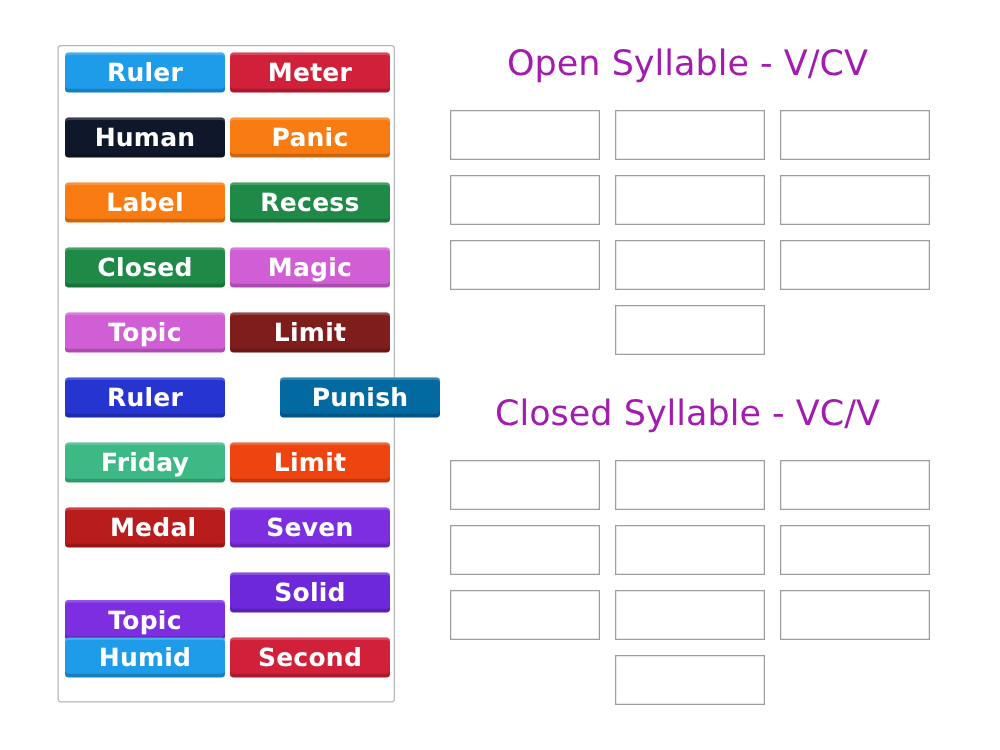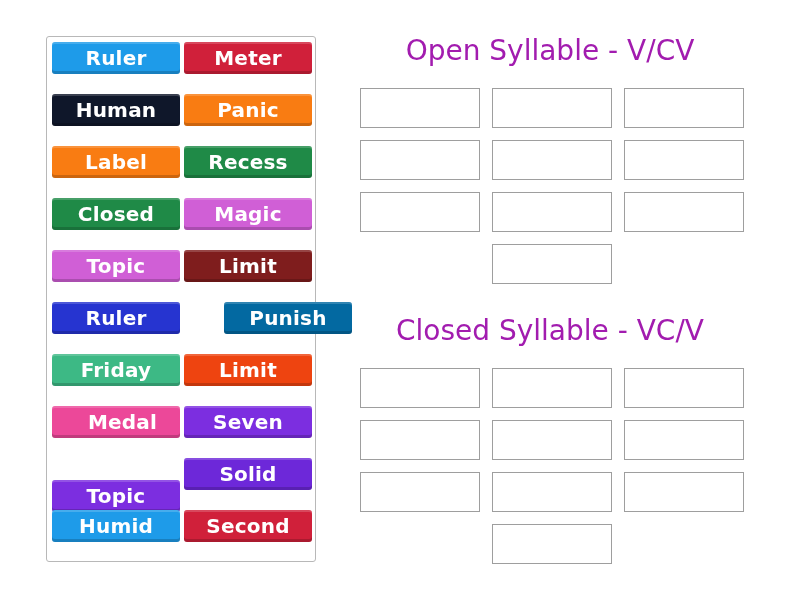--- a/index.html
+++ b/index.html
@@ -41,21 +41,21 @@
     <div class="tile" style="left: 52px; top: 146px; background: rgb(249, 124, 18);">Label</div>
     <div class="tile" style="left: 184px; top: 146px; background: rgb(31, 138, 71);">Recess</div>
     <div class="tile" style="left: 52px; top: 198px; background: rgb(31, 138, 71);">Closed</div>
     <div class="tile" style="left: 184px; top: 198px; background: rgb(208, 95, 214);">Magic</div>
     <div class="tile" style="left: 52px; top: 250px; background: rgb(208, 95, 214);">Topic</div>
     <div class="tile" style="left: 184px; top: 250px; background: #7f1d1d;">Limit</div>
     <div class="tile" style="left: 52px; top: 302px; background: rgb(38, 52, 208);">Ruler</div>
     <div class="tile" style="left: 184px; top: 302px; background: #0369a1; margin-left: 40px;">Punish</div>
     <div class="tile" style="left: 52px; top: 354px; background: rgb(61, 185, 133);">Friday</div>
     <div class="tile" style="left: 184px; top: 354px; background: rgb(238, 68, 16);">Limit</div>
-    <div class="tile" style="left: 52px; top: 406px; background: #ec4899; padding-left: 13px;">Medal</div>
+    <div class="tile" style="left: 52px; top: 406px; background: #b91c1c; padding-left: 13px;">Medal</div>
     <div class="tile" style="left: 184px; top: 406px; background: rgb(124, 46, 224);">Seven</div>
     <div class="tile" style="left: 52px; top: 458px; background: rgb(124, 46, 224); margin-top: 22px;">Topic</div>
     <div class="tile" style="left: 184px; top: 458px; background: #6d28d9;">Solid</div>
     <div class="tile" style="left: 52px; top: 510px; background: rgb(30, 155, 233);">Humid</div>
     <div class="tile" style="left: 184px; top: 510px; background: rgb(208, 32, 58);">Second</div>
   </div>
 
 <div class="title" style="top:34px;">Open Syllable - V/CV</div>
 <div id="slots-open">
     <div class="slot" style="left: 360px; top: 88px;"></div>

